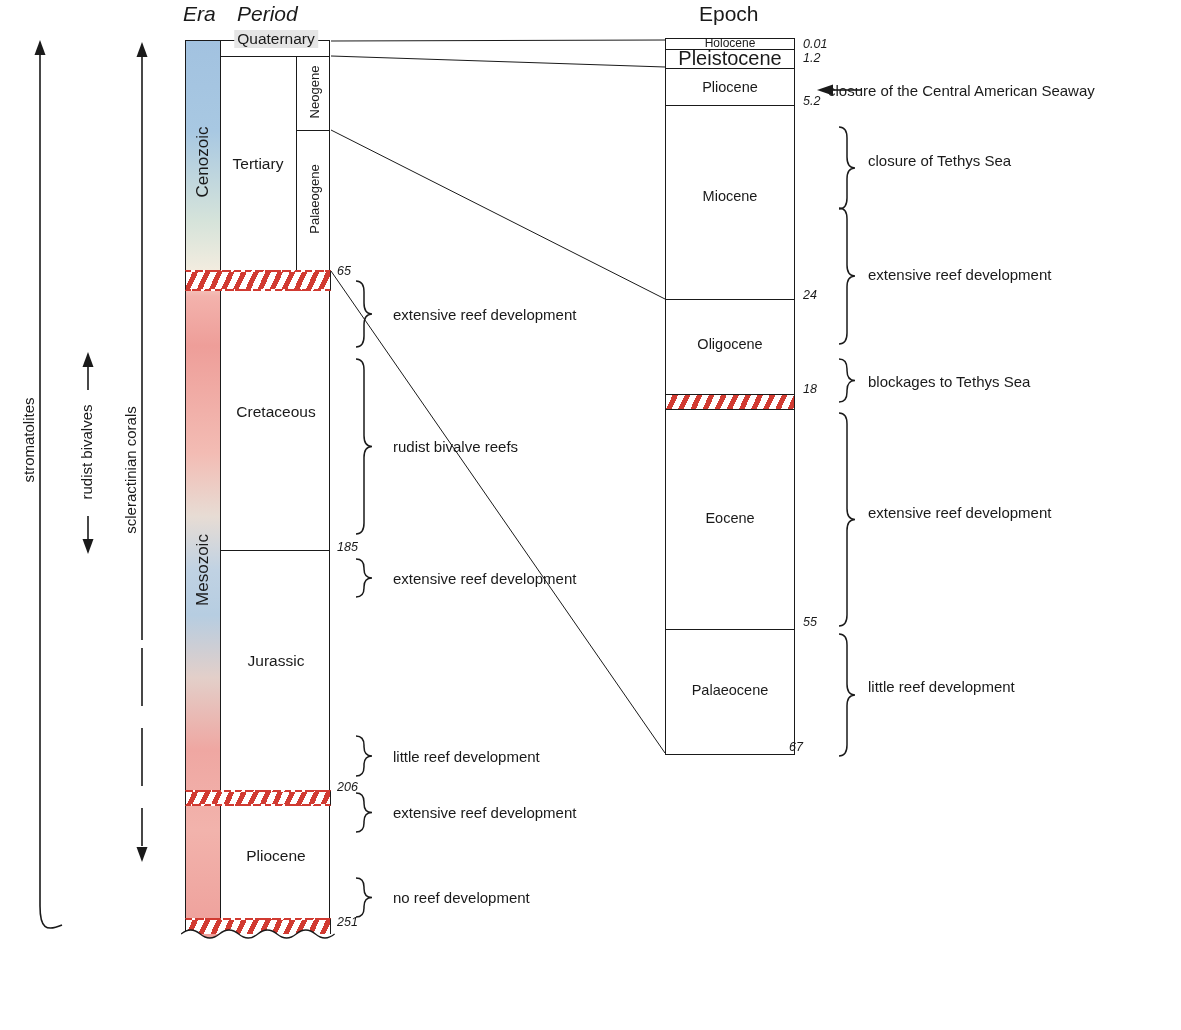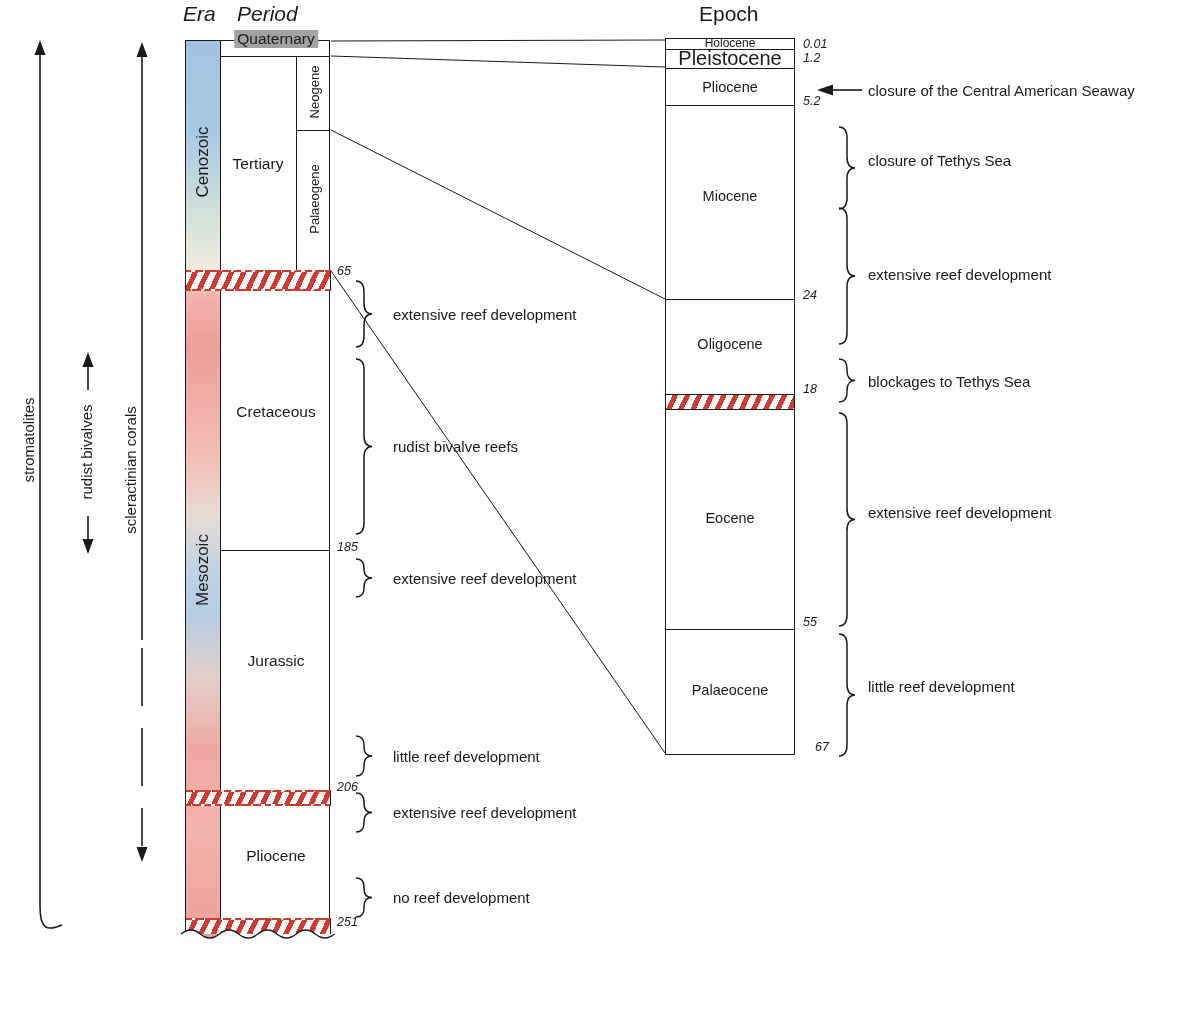--- a/index.html
+++ b/index.html
@@ -34,21 +34,21 @@
       transparent 0, transparent 6px, #d13a31 6px, #d13a31 11px);
     border-top:2px dashed #d13a31; border-bottom:2px dashed #d13a31;
     border-left:1px solid #1a1a1a; border-right:1px solid #1a1a1a;
   }
   .hatch.black-edges { border-top:1px solid #1a1a1a; border-bottom:1px solid #1a1a1a; }
   .epoch-col {
     left:665px; top:38px; width:130px; height:717px;
     background:#fff; border:1px solid #1a1a1a;
   }
   .epoch-lbl { font-size:14.5px; }
-  .white-bg { background:#a3a3a3; padding:0 3px; }
+  .white-bg { background:#e5e5e5; padding:0 3px; }
   svg.brace { overflow:visible; }
 </style>
 </head>
 <body>
 
 <div class="canvas">
 
   <svg class="abs" style="left:0;top:0" width="1181" height="1030">
 
     <path d="M40,52 L40,906 C40,928 46,932 62,925" fill="none" stroke="#1a1a1a" stroke-width="1.6"></path>
@@ -154,38 +154,38 @@
   <div class="abs epoch-lbl cc" style="left:730px;top:344px">Oligocene</div>
   <div class="abs epoch-lbl cc" style="left:730px;top:518px">Eocene</div>
   <div class="abs epoch-lbl cc" style="left:730px;top:690px">Palaeocene</div>
 
   <div class="abs num" style="left:803px;top:37px">0.01</div>
   <div class="abs num" style="left:803px;top:51px">1.2</div>
   <div class="abs num" style="left:803px;top:94px">5.2</div>
   <div class="abs num" style="left:803px;top:288px">24</div>
   <div class="abs num" style="left:803px;top:382px">18</div>
   <div class="abs num" style="left:803px;top:615px">55</div>
-  <div class="abs num" style="left:815px;top:740px">67</div>
+  <div class="abs num" style="left:789px;top:740px">67</div>
 
   <svg class="abs brace" style="left:838px;top:126px" width="20" height="84" viewBox="0 0 20 84">
       <path d="M1 1 Q9 1 9 12 L9 31 Q9 42 17 42 Q9 42 9 53 L9 72 Q9 83 1 83" fill="none" stroke="#1a1a1a" stroke-width="1.5"></path>
     </svg>
   <svg class="abs brace" style="left:838px;top:207px" width="20" height="138" viewBox="0 0 20 138">
       <path d="M1 1 Q9 1 9 12 L9 58 Q9 69 17 69 Q9 69 9 80 L9 126 Q9 137 1 137" fill="none" stroke="#1a1a1a" stroke-width="1.5"></path>
     </svg>
   <svg class="abs brace" style="left:838px;top:358px" width="20" height="45" viewBox="0 0 20 45">
       <path d="M1 1 Q9 1 9 11 L9 12.5 Q9 22.5 17 22.5 Q9 22.5 9 32.5 L9 34 Q9 44 1 44" fill="none" stroke="#1a1a1a" stroke-width="1.5"></path>
     </svg>
   <svg class="abs brace" style="left:838px;top:412px" width="20" height="215" viewBox="0 0 20 215">
       <path d="M1 1 Q9 1 9 12 L9 96.5 Q9 107.5 17 107.5 Q9 107.5 9 118.5 L9 203 Q9 214 1 214" fill="none" stroke="#1a1a1a" stroke-width="1.5"></path>
     </svg>
   <svg class="abs brace" style="left:838px;top:633px" width="20" height="124" viewBox="0 0 20 124">
       <path d="M1 1 Q9 1 9 12 L9 51 Q9 62 17 62 Q9 62 9 73 L9 112 Q9 123 1 123" fill="none" stroke="#1a1a1a" stroke-width="1.5"></path>
     </svg>
 
-  <div class="abs lbl vc" style="left:868px;top:90px">closure of the Central American Seaway</div>
+  <div class="abs lbl vc" style="left:828px;top:90px">closure of the Central American Seaway</div>
   <div class="abs lbl vc" style="left:868px;top:160px">closure of Tethys Sea</div>
   <div class="abs lbl vc" style="left:868px;top:274px">extensive reef development</div>
   <div class="abs lbl vc" style="left:868px;top:381px">blockages to Tethys Sea</div>
   <div class="abs lbl vc" style="left:868px;top:512px">extensive reef development</div>
   <div class="abs lbl vc" style="left:868px;top:686px">little reef development</div>
 
 </div>
 
 </body></html>

